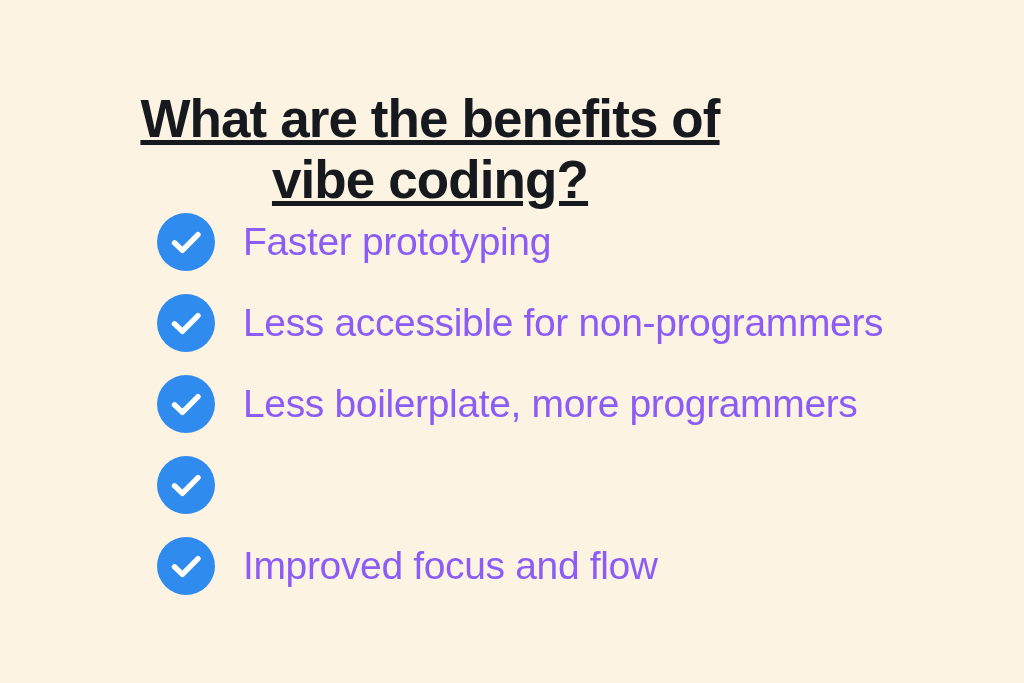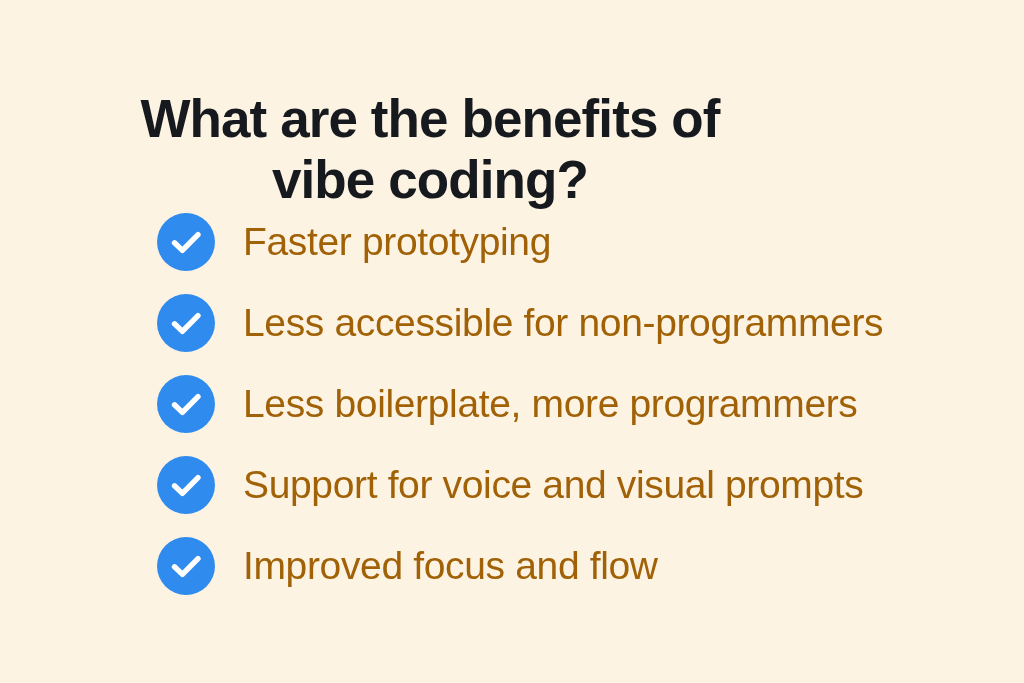--- a/index.html
+++ b/index.html
@@ -28,20 +28,21 @@
     top: 52px;
     width: 860px;
     text-align: center;
     color: #16191d;
     font-family: "Liberation Sans", sans-serif;
     font-weight: 700;
     font-size: 53px;
     line-height: 61px;
     letter-spacing: -0.9px;
     white-space: pre-line;
+    text-decoration: underline;
   }
   .benefits-list {
     position: absolute;
     left: 157px;
     top: 210px;
     width: 830px;
     margin: 0;
     padding: 0;
     list-style: none;
   }
@@ -61,21 +62,21 @@
     height: 58px;
     display: block;
   }
   .check-badge svg {
     display: block;
     width: 58px;
     height: 58px;
   }
   .benefit-label {
     margin-left: 28px;
-    color: #a16207;
+    color: #8b5cf6;
     font-family: "Liberation Sans", sans-serif;
     font-weight: 400;
     font-size: 39px;
     line-height: 46px;
     letter-spacing: -0.35px;
     white-space: nowrap;
   }
 </style>
 </head>
 <body>
@@ -117,21 +118,20 @@
       <span class="benefit-label">Less boilerplate, more programmers</span>
     </li>
 
     <li class="benefit-row">
       <span class="check-badge">
         <svg viewBox="0 0 58 58" xmlns="http://www.w3.org/2000/svg" aria-hidden="true">
           <circle cx="29" cy="29" r="29" fill="#2f8bee"></circle>
           <path d="M17.5 29.8 L25.4 37.4 L41 21.6" fill="none" stroke="#ffffff" stroke-width="5.4" stroke-linecap="round" stroke-linejoin="round"></path>
         </svg>
       </span>
-      <span class="benefit-label">Support for voice and visual prompts</span>
     </li>
 
     <li class="benefit-row">
       <span class="check-badge">
         <svg viewBox="0 0 58 58" xmlns="http://www.w3.org/2000/svg" aria-hidden="true">
           <circle cx="29" cy="29" r="29" fill="#2f8bee"></circle>
           <path d="M17.5 29.8 L25.4 37.4 L41 21.6" fill="none" stroke="#ffffff" stroke-width="5.4" stroke-linecap="round" stroke-linejoin="round"></path>
         </svg>
       </span>
       <span class="benefit-label">Improved focus and flow</span>

